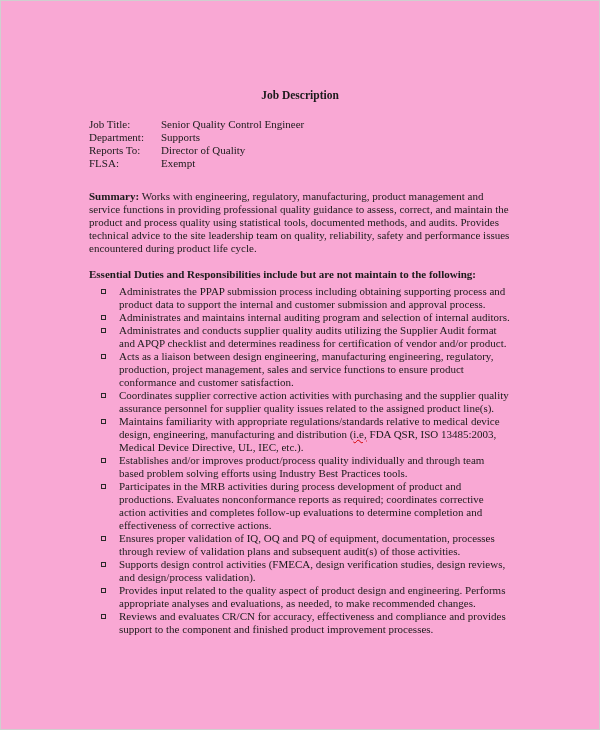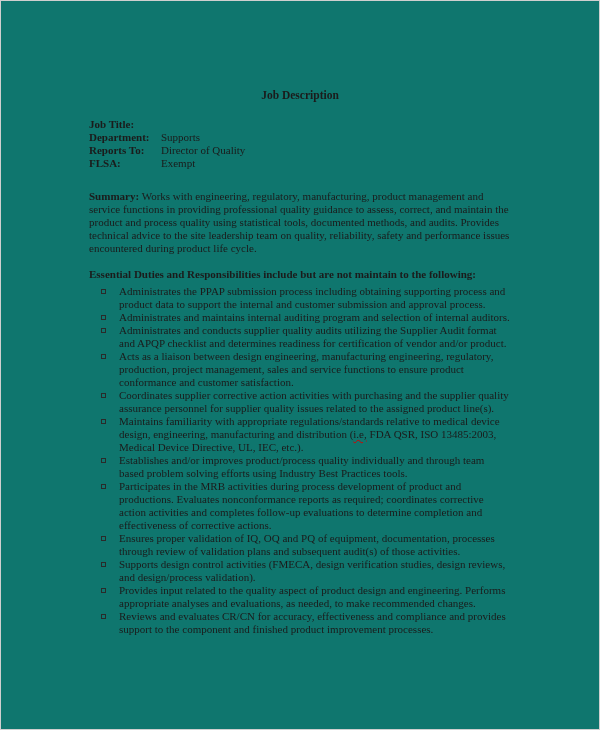--- a/index.html
+++ b/index.html
@@ -6,40 +6,40 @@
   html, body { width: 600px; height: 730px; background: #ffffff; }
   body {
     font-family: "Liberation Serif", "DejaVu Serif", serif;
     color: #1b1b1b;
     -webkit-font-smoothing: antialiased;
   }
   .page {
     width: 600px;
     height: 730px;
     border: 1px solid #cfcfcf;
-    background: #0f766e;
+    background: #f9a8d4;
     padding: 88px 88px 0 88px;
     overflow: hidden;
   }
   .doc-title {
     font-size: 11.5px;
     font-weight: bold;
     text-align: center;
     line-height: 13px;
   }
   .meta {
     margin-top: 16px;
   }
   .meta-row {
     display: flex;
     font-size: 11px;
     line-height: 13px;
   }
   .meta-label {
-    font-weight: bold;
+    font-weight: normal;
     width: 72px;
     flex: 0 0 72px;
   }
   .meta-value { flex: 1; }
   .summary {
     margin-top: 20px;
     font-size: 11px;
     line-height: 13px;
   }
   .b { font-weight: bold; }
@@ -79,20 +79,21 @@
 </head>
 <body>
 
 <div class="page">
 
   <div class="doc-title">Job Description</div>
 
   <div class="meta">
     <div class="meta-row">
       <span class="meta-label">Job Title:</span>
+      <span class="meta-value">Senior Quality Control Engineer</span>
     </div>
     <div class="meta-row">
       <span class="meta-label">Department:</span>
       <span class="meta-value">Supports</span>
     </div>
     <div class="meta-row">
       <span class="meta-label">Reports To:</span>
       <span class="meta-value">Director of Quality</span>
     </div>
     <div class="meta-row">

